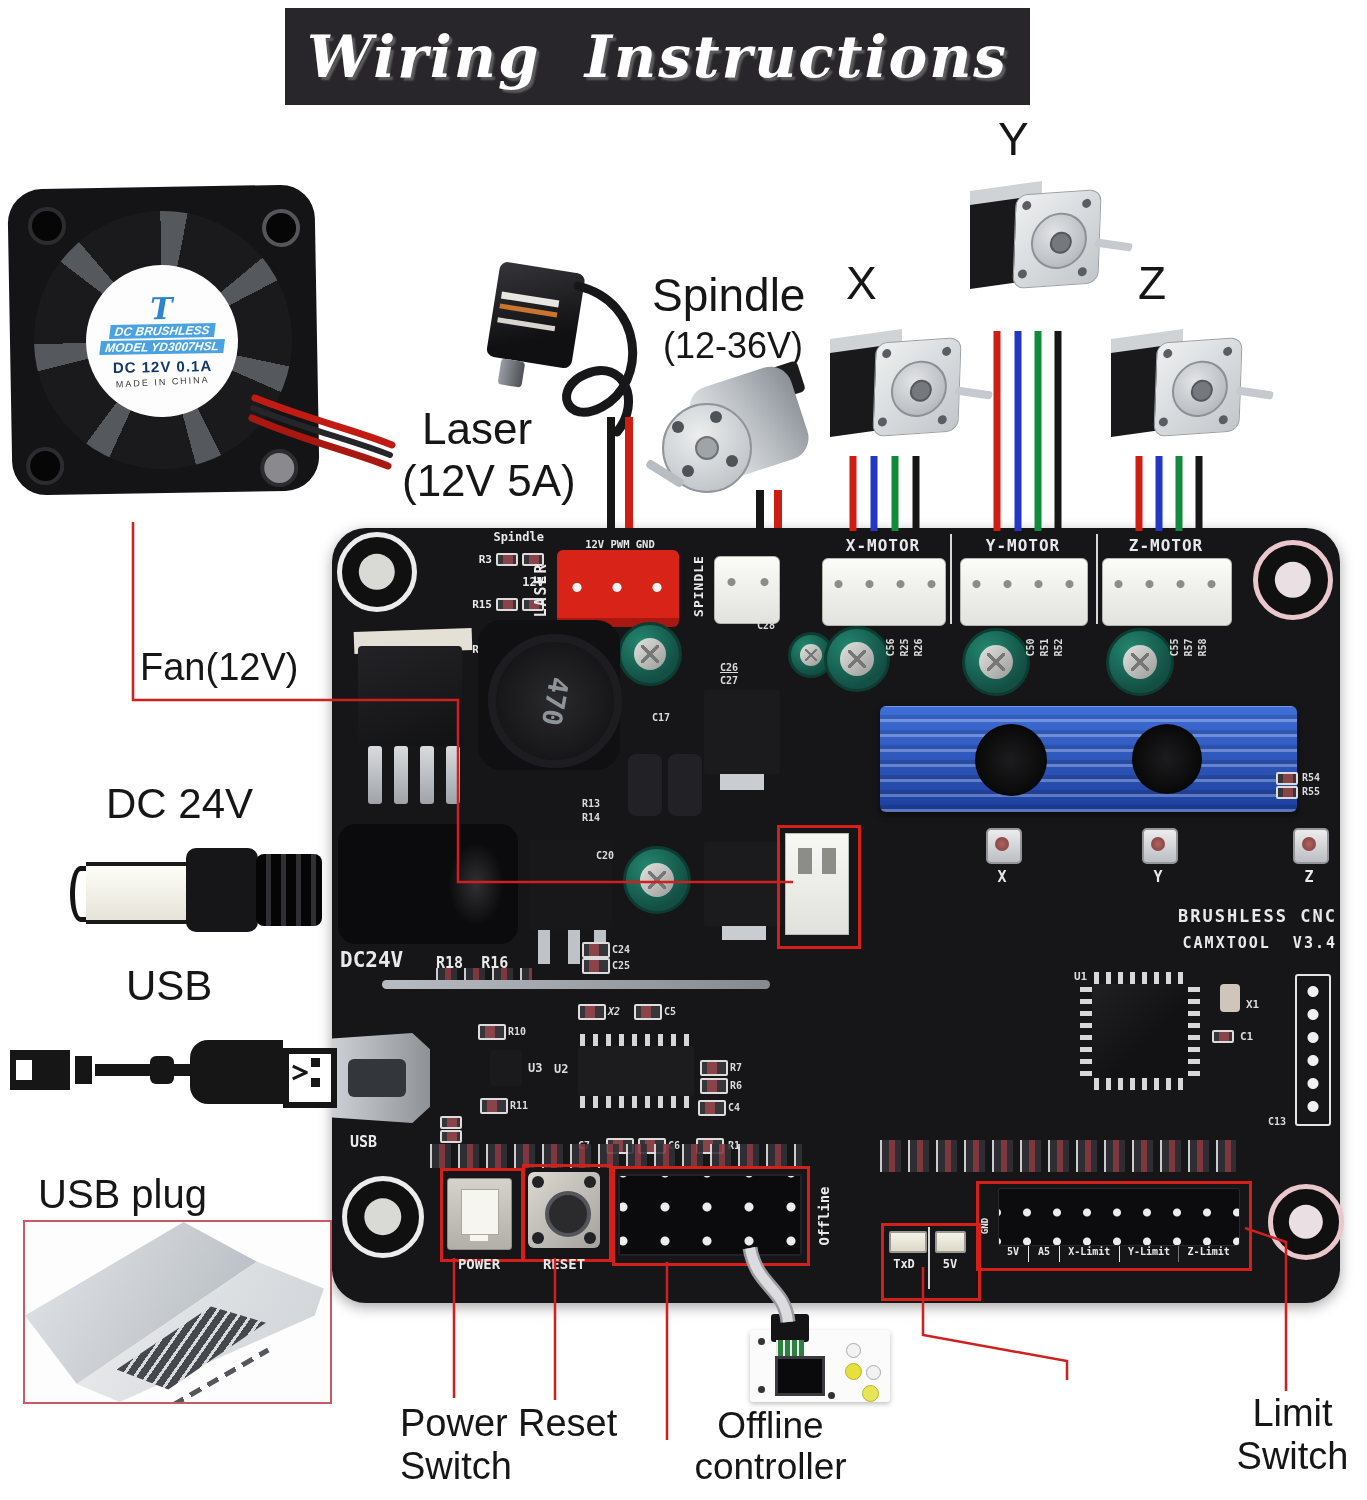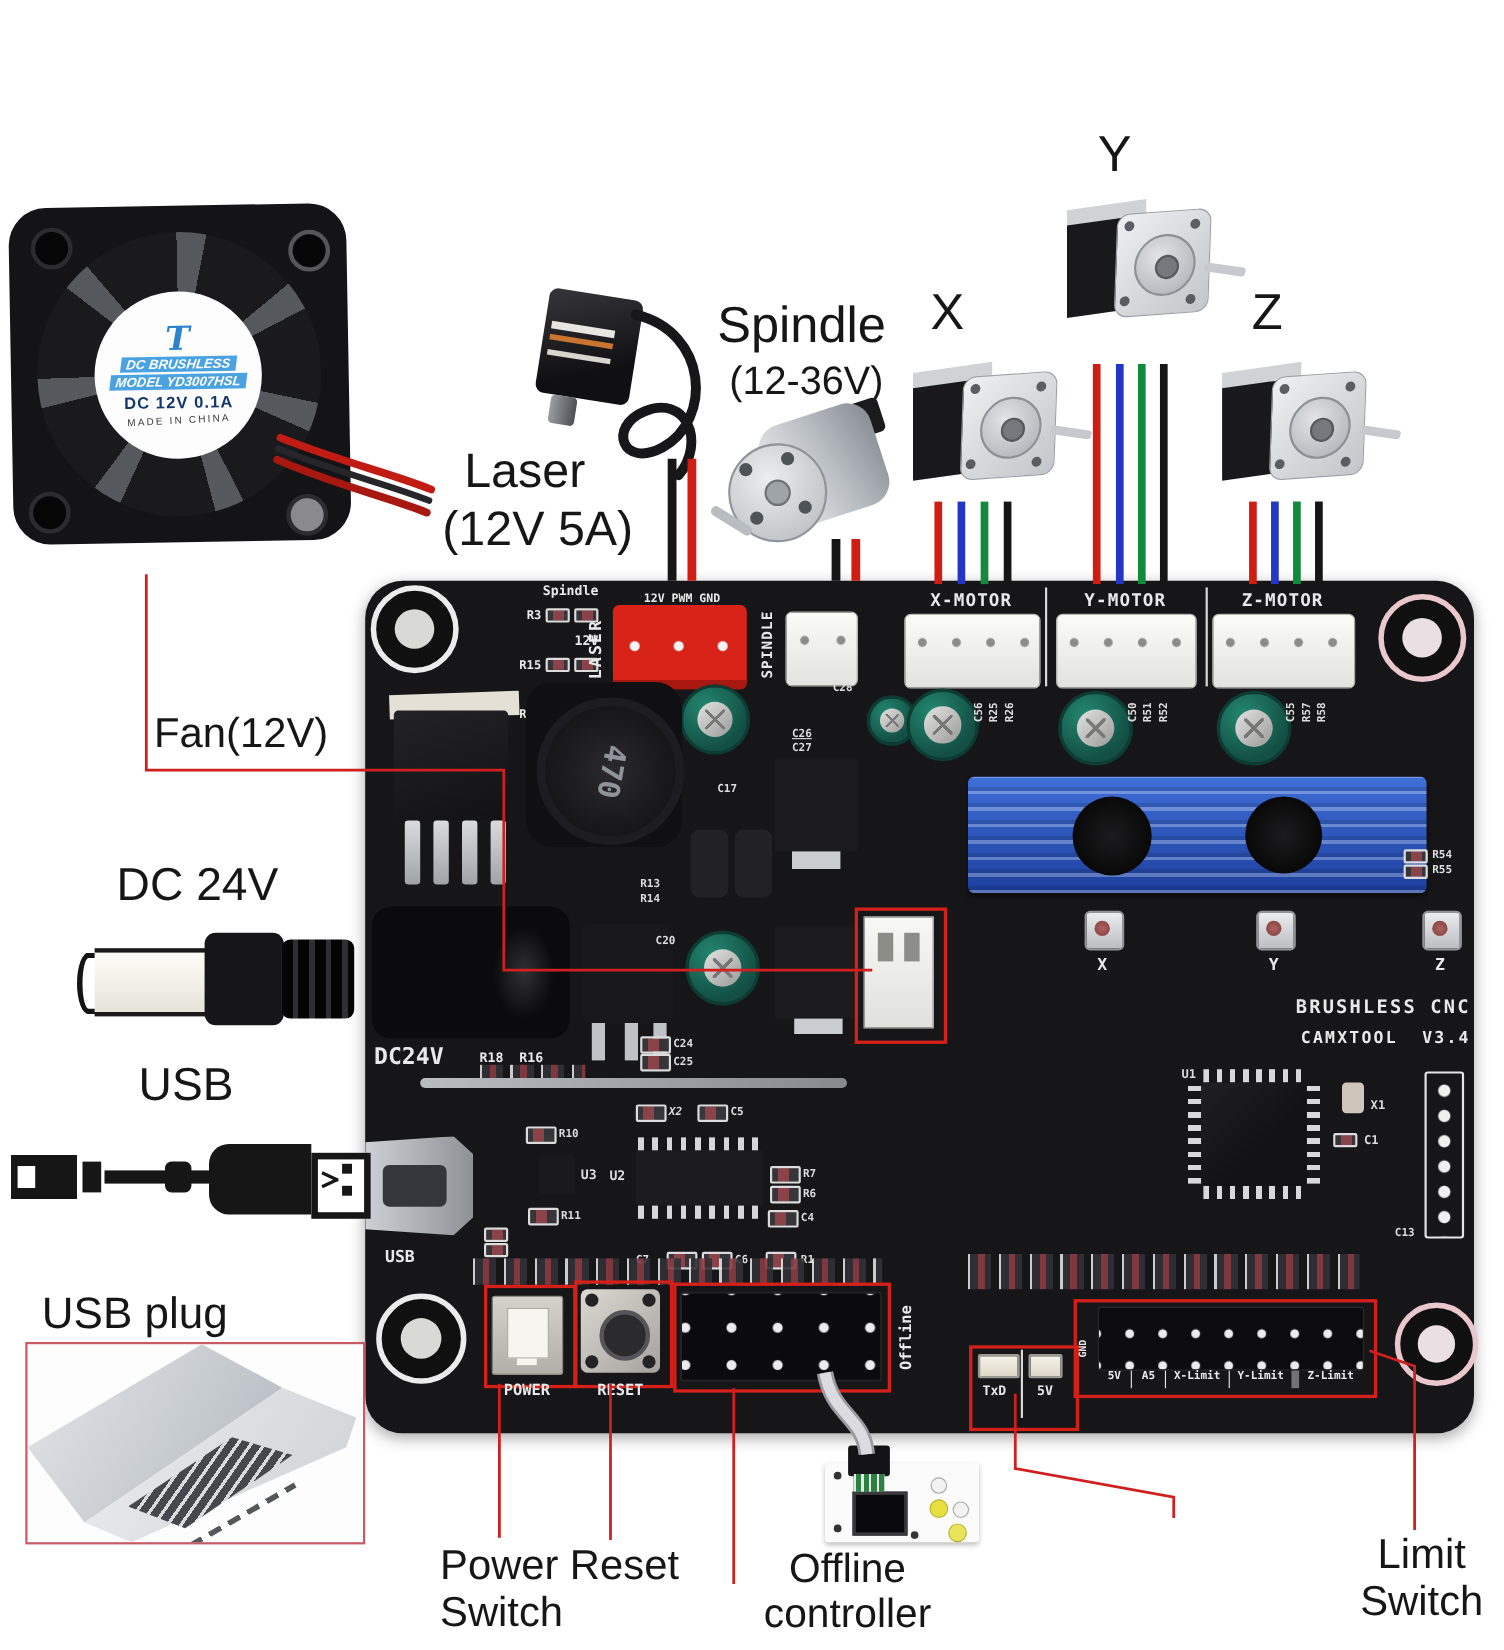--- a/index.html
+++ b/index.html
@@ -53,20 +53,23 @@
   .tinyref{position:absolute;color:#dcdcdc;font-family:"DejaVu Sans Mono",monospace;font-size:10px;font-weight:700;}
   table.led{border-collapse:collapse;}
   table.led td{border:2.5px solid #c23b44;font-size:26px;color:#111;text-align:center;
        font-family:"Liberation Sans",sans-serif;}
 </style>
 </head>
 <body>
 
 <div class="canvas">
 
+  <div class="title-banner">
+    <span>Wiring  Instructions</span>
+  </div>
 
   <div class="ab" style="left:10px;top:187px;width:307px;height:306px;background:#141416;border-radius:34px;transform:rotate(-1deg);">
     <div class="ab" style="left:20px;top:18px;width:30px;height:30px;border-radius:50%;background:#060607;border:4px solid #2c2c30;"></div>
     <div class="ab" style="left:254px;top:24px;width:30px;height:30px;border-radius:50%;background:#060607;border:4px solid #56565a;"></div>
     <div class="ab" style="left:14px;top:258px;width:30px;height:30px;border-radius:50%;background:#060607;border:4px solid #2c2c30;"></div>
     <div class="ab" style="left:248px;top:264px;width:30px;height:30px;border-radius:50%;background:#8a8a8e;border:4px solid #2c2c30;"></div>
     <div class="ab" style="left:24px;top:24px;width:258px;height:258px;border-radius:50%;
          background:repeating-conic-gradient(#55585c 0deg 12deg,#1a1a1d 12deg 51.4deg);"></div>
     <div class="ab" style="left:76px;top:78px;width:152px;height:152px;border-radius:50%;background:#fdfdfd;
          display:flex;flex-direction:column;align-items:center;justify-content:center;gap:2px;overflow:hidden;">
@@ -234,21 +237,21 @@
     <div class="ab" style="left:336px;top:226px;width:34px;height:62px;background:#222226;border-radius:8px;"></div>
     <div class="ab" style="left:198px;top:312px;width:82px;height:90px;background:#18181b;border-radius:4px;"></div>
     <div class="ab" style="left:206px;top:402px;width:12px;height:34px;background:#bfc2c6;"></div>
     <div class="ab" style="left:236px;top:402px;width:12px;height:34px;background:#bfc2c6;"></div>
     <div class="ab" style="left:262px;top:402px;width:12px;height:34px;background:#bfc2c6;"></div>
 
     <div class="ab" style="left:6px;top:296px;width:180px;height:120px;background:#0b0b0d;border-radius:18px;">
       <div class="ab" style="left:110px;top:18px;width:56px;height:84px;border-radius:50%;background:radial-gradient(#303034,#0b0b0d 70%);"></div>
     </div>
     <div class="silk" style="left:8px;top:420px;font-size:21px;">DC24V</div>
-    <div class="silk" style="left:104px;top:426px;font-size:12px;white-space:pre;">R18  R16</div>
+    <div class="silk" style="left:104px;top:426px;font-size:15px;white-space:pre;">R18  R16</div>
     <div class="compstrip" style="left:104px;top:440px;width:96px;height:14px;"></div>
     <div class="ab" style="left:50px;top:452px;width:388px;height:9px;border-radius:5px;background:linear-gradient(90deg,#b9bcc0,#86898d);"></div>
 
     <div class="ab" style="left:548px;top:178px;width:417px;height:106px;border-radius:6px;
          background:repeating-linear-gradient(0deg,rgba(255,255,255,.28) 0 3px,rgba(0,0,0,.12) 3px 7px,transparent 7px 15px),linear-gradient(180deg,#3f6fd8,#1d3f9e);box-shadow:0 3px 6px rgba(0,0,0,.5);"></div>
     <div class="ab" style="left:643px;top:196px;width:72px;height:72px;border-radius:50%;background:radial-gradient(#1c1c1e,#000);"></div>
     <div class="ab" style="left:800px;top:196px;width:70px;height:70px;border-radius:50%;background:radial-gradient(#1c1c1e,#000);"></div>
 
     <div class="pot" style="left:654px;top:300px;"></div>
     <div class="pot" style="left:810px;top:300px;"></div>
@@ -367,21 +370,21 @@
     <div class="silk" style="left:600px;top:729px;width:36px;text-align:center;font-size:12px;">5V</div>
 
     <div class="redbox" style="left:644px;top:653px;width:270px;height:84px;"></div>
     <div class="silk vrot" style="left:634px;top:692px;width:40px;height:12px;font-size:9px;">GND</div>
     <div class="ab" style="left:666px;top:660px;width:240px;height:56px;background:#0c0c0e;border:1px solid #2a2a2e;border-radius:3px;
          background-image:radial-gradient(circle,#ececec 3.5px,transparent 4.5px);background-size:30px 29px;background-position:13px 9px;"></div>
     <div class="ab" style="left:666px;top:718px;width:240px;height:16px;display:flex;">
       <span class="silk" style="position:static;flex:0 0 30px;text-align:center;font-size:10px;border-right:1px solid #e9e9e9;">5V</span>
       <span class="silk" style="position:static;flex:0 0 30px;text-align:center;font-size:10px;border-right:1px solid #e9e9e9;">A5</span>
       <span class="silk" style="position:static;flex:1;text-align:center;font-size:10px;border-right:1px solid #e9e9e9;">X-Limit</span>
-      <span class="silk" style="position:static;flex:1;text-align:center;font-size:10px;border-right:7px solid #737373;">Y-Limit</span>
+      <span class="silk" style="position:static;flex:1;text-align:center;font-size:10px;border-right:1px solid #737373;">Y-Limit</span>
       <span class="silk" style="position:static;flex:1;text-align:center;font-size:10px;">Z-Limit</span>
     </div>
   </div>
 
   <div class="callout" style="left:106px;top:780px;font-size:42px;">DC 24V</div>
 
   <div class="ab" style="left:70px;top:848px;width:252px;height:84px;">
     <div class="ab" style="left:0;top:18px;width:16px;height:46px;border:5px solid #141414;border-right:none;border-radius:50% 0 0 50%/50% 0 0 50%;"></div>
     <div class="ab" style="left:16px;top:14px;width:102px;height:54px;background:linear-gradient(#fdfdf8,#e6e3d8);border-top:4px solid #1a1a1a;border-bottom:4px solid #1a1a1a;"></div>
     <div class="ab" style="left:116px;top:0;width:72px;height:84px;background:#161618;border-radius:10px;"></div>

